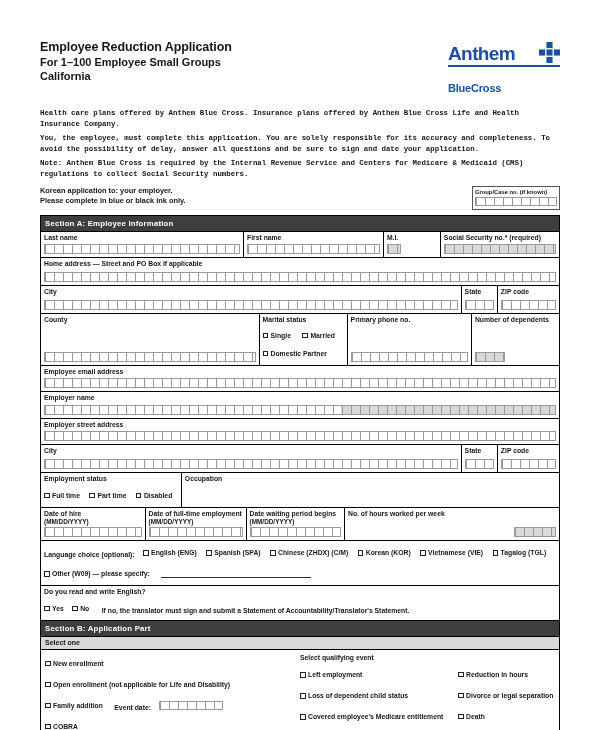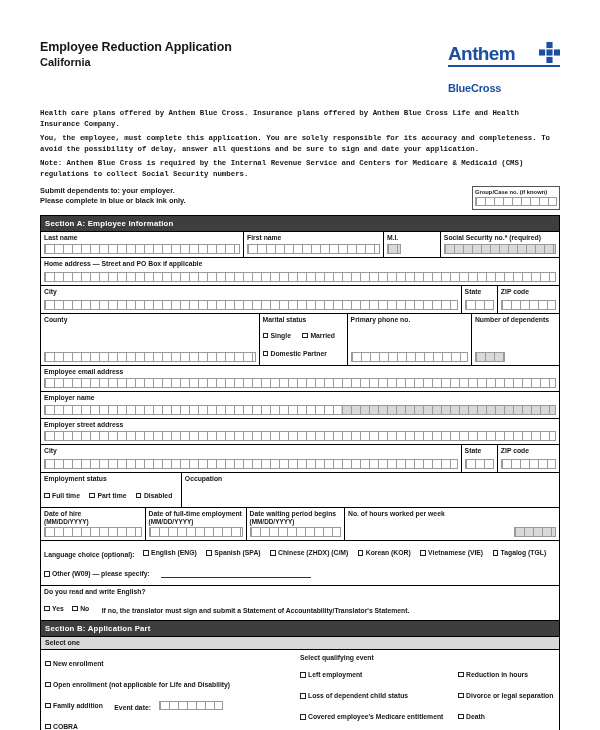--- a/index.html
+++ b/index.html
@@ -69,20 +69,21 @@
 </style>
 </head>
 <body>
 
 <div class="page">
  <div class="inner">
 
   <div class="hdr">
     <div>
       <div class="title">Employee Reduction Application</div>
+      <div class="subtitle">For 1–100 Employee Small Groups</div>
       <div class="subtitle">California</div>
     </div>
     <div class="logo">
       <div class="logo-top">
         <span class="brand">Anthem</span>
         <svg class="cross" width="21" height="21" viewBox="0 0 24 24">
           <rect x="8.5" y="0" width="7" height="7"></rect>
           <rect x="8.5" y="8.5" width="7" height="7"></rect>
           <rect x="8.5" y="17" width="7" height="7"></rect>
           <rect x="0" y="8.5" width="7" height="7"></rect>
@@ -94,21 +95,21 @@
   </div>
 
   <div class="intro">
     <p>Health care plans offered by Anthem Blue Cross. Insurance plans offered by Anthem Blue Cross Life and Health Insurance Company.</p>
     <p>You, the employee, must complete this application. You are solely responsible for its accuracy and completeness. To avoid the possibility of delay, answer all questions and be sure to sign and date your application.</p>
     <p>Note: Anthem Blue Cross is required by the Internal Revenue Service and Centers for Medicare &amp; Medicaid (CMS) regulations to collect Social Security numbers.</p>
   </div>
 
   <div class="submit-row">
     <div>
-      <div class="submit-line">Submit dependents to: your employer.</div>
+      <div class="submit-line">Korean application to: your employer.</div>
       <div class="ink-line">Please complete in blue or black ink only.</div>
     </div>
     <div class="groupcase">
       <div class="gc-label">Group/Case no. (if known)</div>
       <div class="comb" style="height:9px"></div>
     </div>
   </div>
 
   <div class="section">
     <div class="sec-hdr">Section A:  Employee Information</div>

